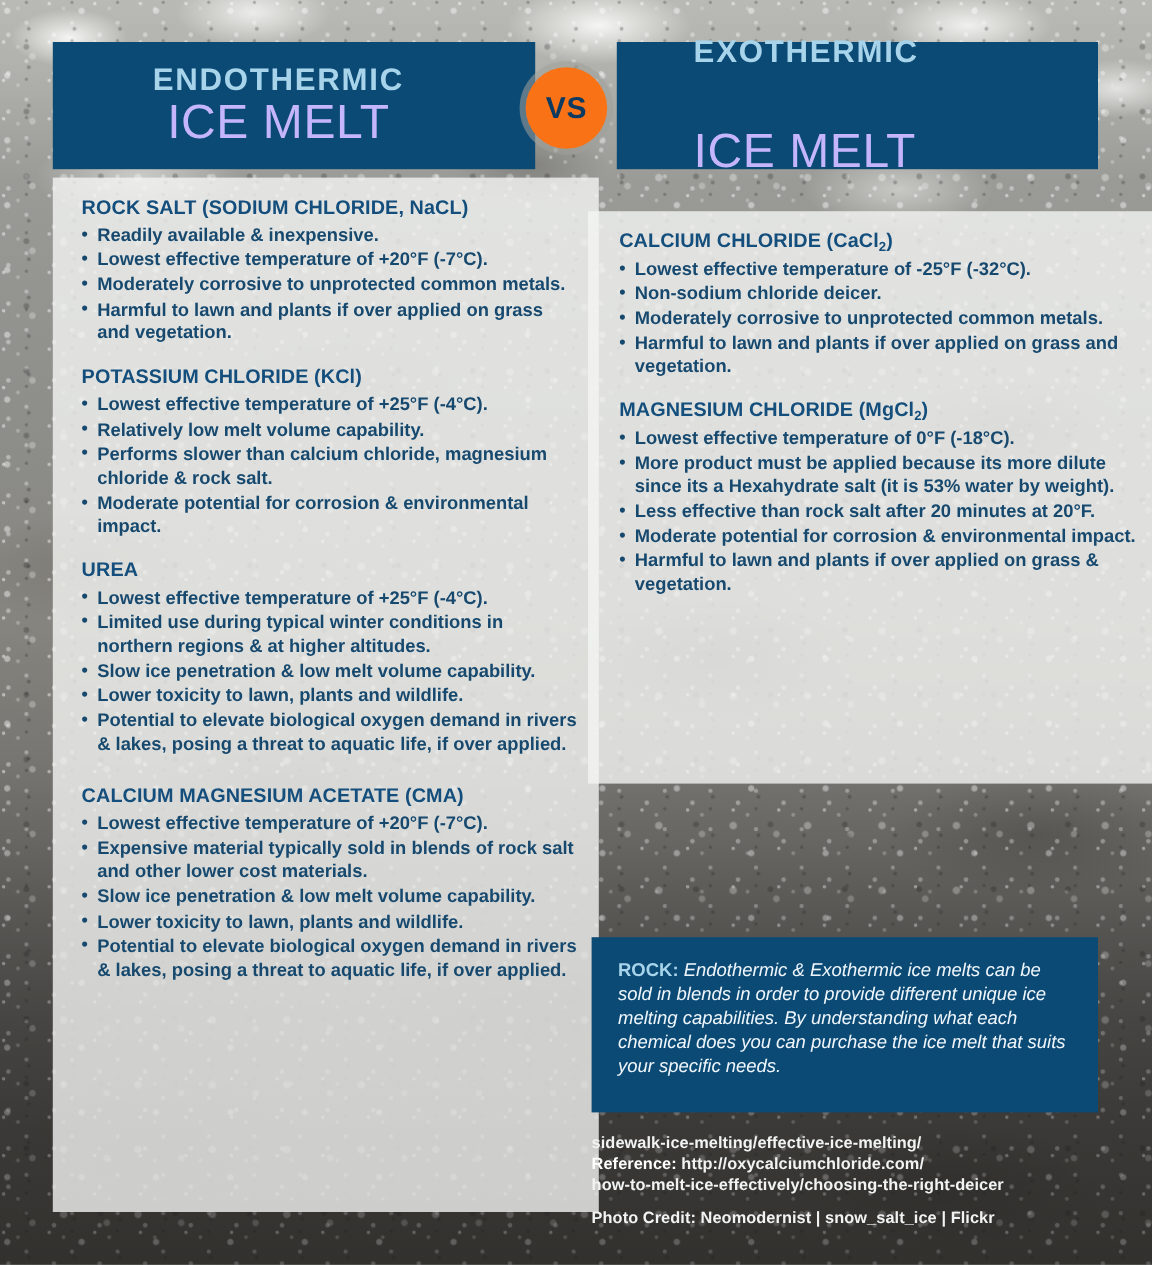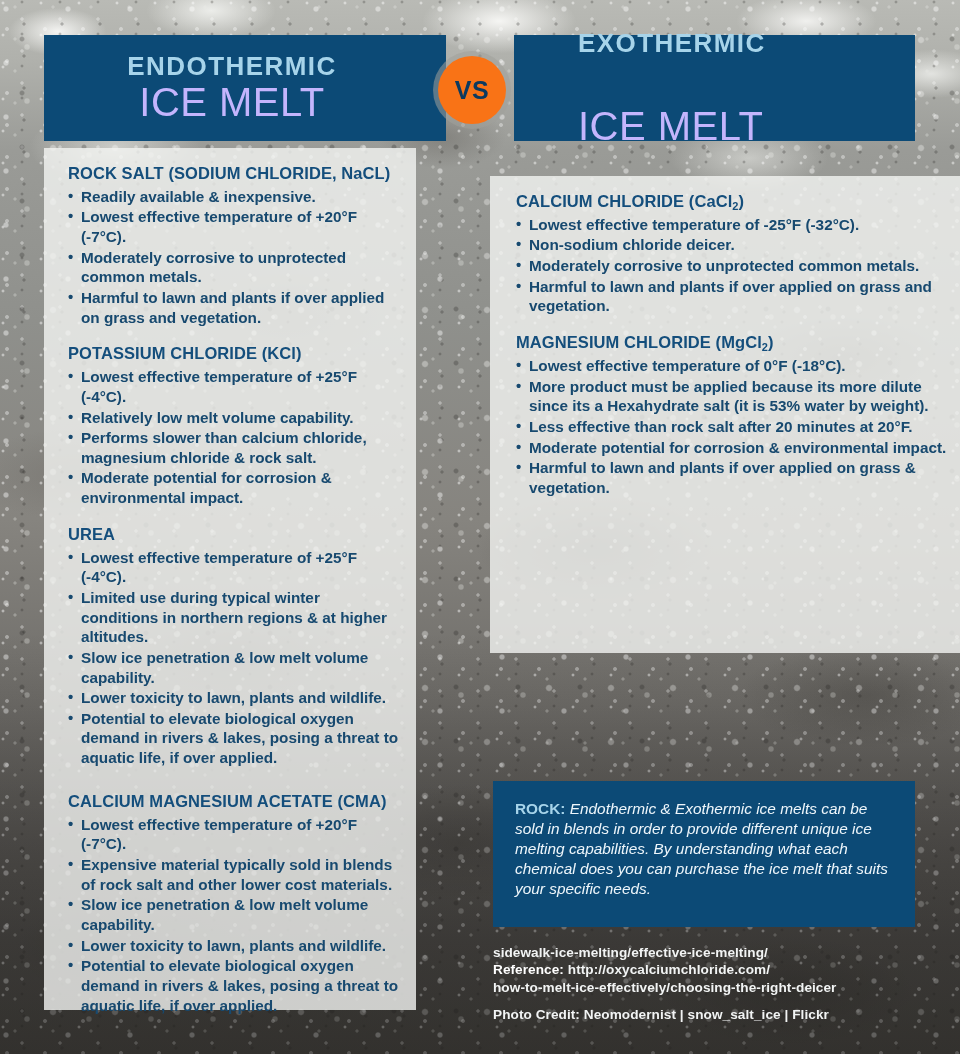--- a/index.html
+++ b/index.html
@@ -91,21 +91,21 @@
     box-shadow:0 0 0 5px rgba(160,160,155,.55);
   }
   #vs-badge span{color:#0c3a60;font-size:25px;font-weight:bold;letter-spacing:.02em;}
 
   
   .panel{
     position:absolute;z-index:2;
     background:rgba(244,245,243,.80);
     box-sizing:border-box;
   }
-  #panel-left{left:44px;top:148px;width:372px;height:862px;padding:16px 16px 10px 24px;}
+  #panel-left{left:44px;top:148px;width:455px;height:862px;padding:16px 16px 10px 24px;}
   #panel-right{left:490px;top:148px;width:480px;height:477px;padding:16px 16px 10px 26px;margin-top:28px;}
 
   .grp{margin-bottom:17px;}
   .grp:last-child{margin-bottom:0;}
   .grp-title{
     color:#144e7c;font-weight:bold;font-size:16.5px;letter-spacing:.005em;
     margin:0 0 3px 0;line-height:1.2;
   }
   .grp-title sub{font-size:11px;vertical-align:baseline;position:relative;top:3px;}
   ul.bul{list-style:none;margin:0;padding:0;}

